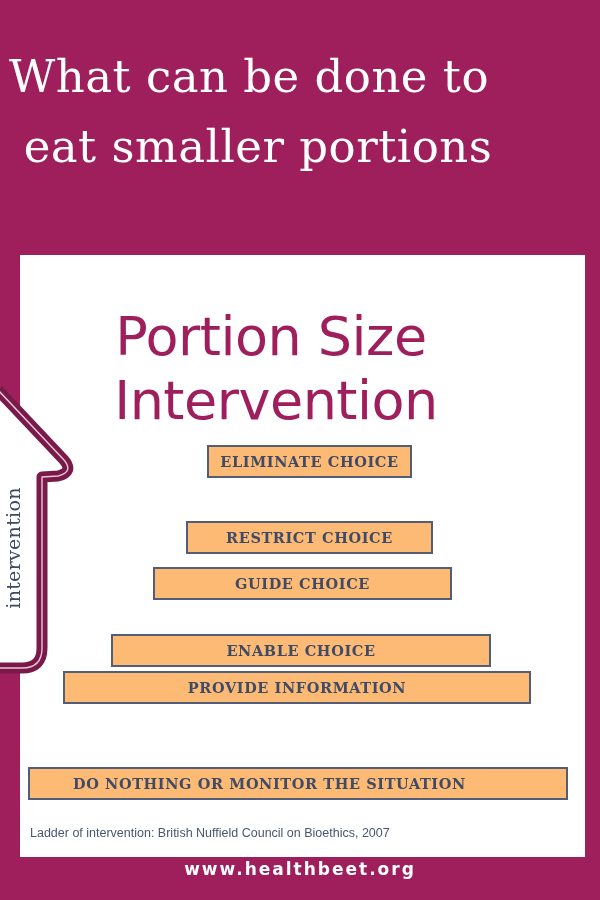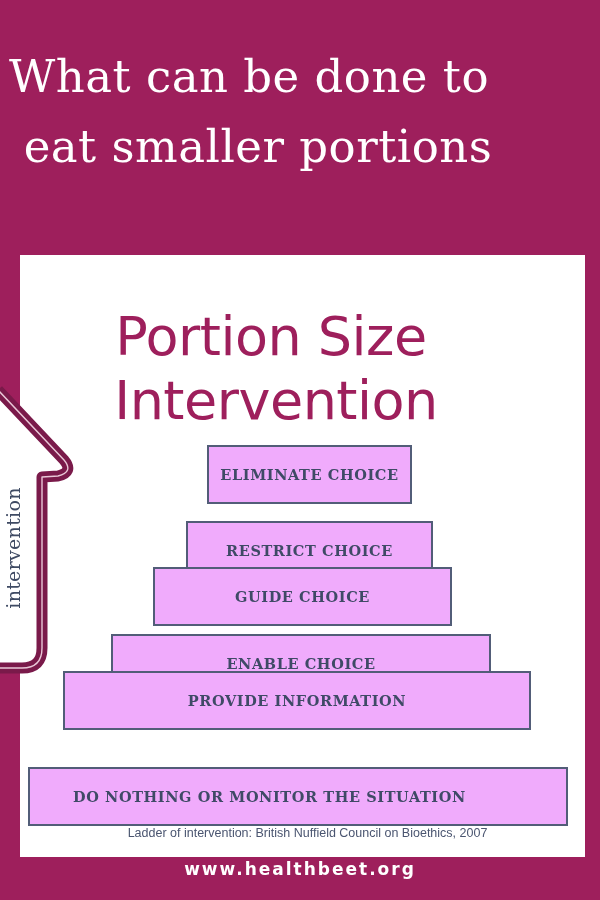--- a/index.html
+++ b/index.html
@@ -37,30 +37,30 @@
     width: 155px; height: 26px; line-height: 26px;
     transform: rotate(-90deg);
     text-align: center;
     font-family: "DejaVu Serif", serif; font-size: 19px;
     color: #3E4A63; letter-spacing: 0.3px;
   }
 
   .rung {
     position: absolute; box-sizing: border-box;
     border: 2.5px solid #525D78;
-    background: #f0abfc; height: 59px;
+    background: #fdba74; height: 33px;
     display: flex; align-items: center; justify-content: center;
     color: #3F4A66; font-family: "DejaVu Serif", serif;
     font-weight: bold; font-size: 14.5px; letter-spacing: 0.6px;
   }
   .rung.left-text { justify-content: flex-start; padding-left: 43px; }
 
   .caption {
     position: absolute; left: 20px; top: 826px; width: 565px;
-    text-align: center; padding-left: 10px; box-sizing: border-box;
+    text-align: left; padding-left: 10px; box-sizing: border-box;
     font-family: "Liberation Sans", sans-serif; font-size: 12.5px;
     color: #4A5570;
   }
   .footer-url {
     position: absolute; left: 0; top: 855px; width: 600px;
     text-align: center; color: #ffffff;
     font-family: "DejaVu Sans", sans-serif; font-weight: bold;
     font-size: 17px; letter-spacing: 2px; line-height: 28px;
   }
 </style>

